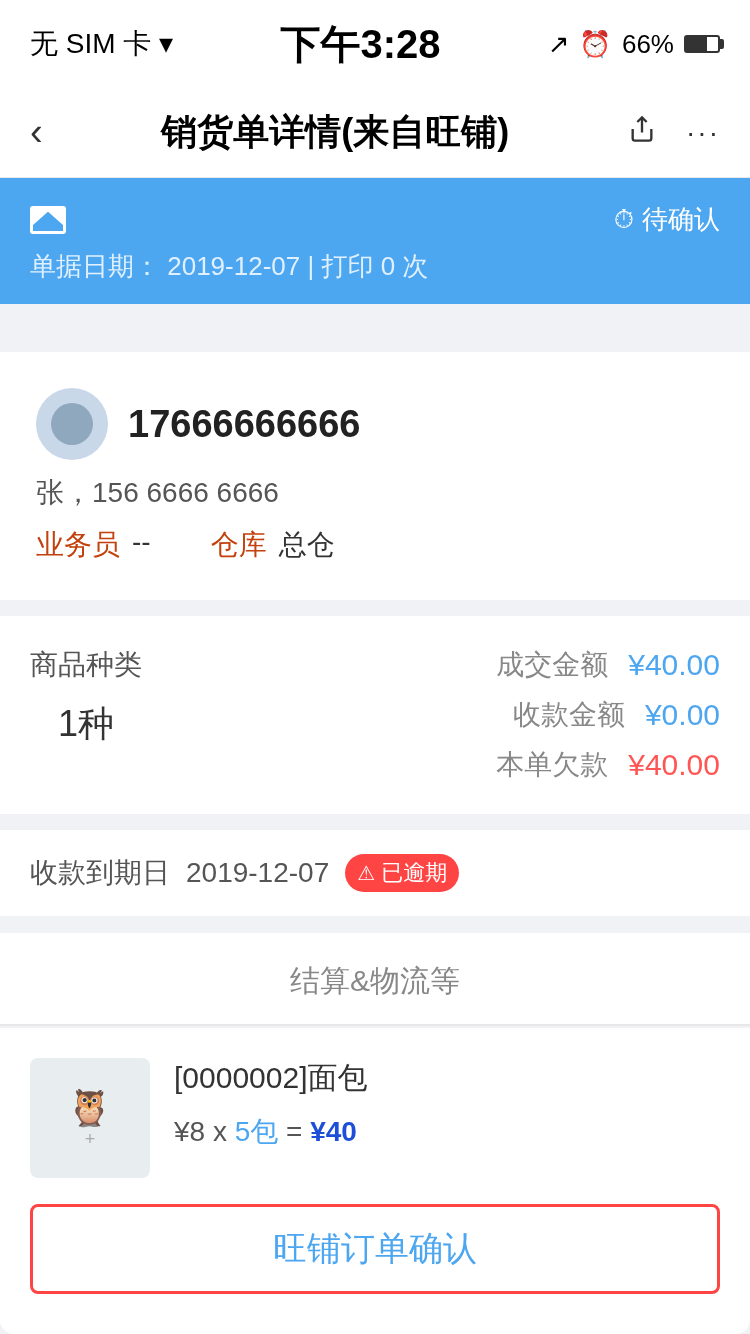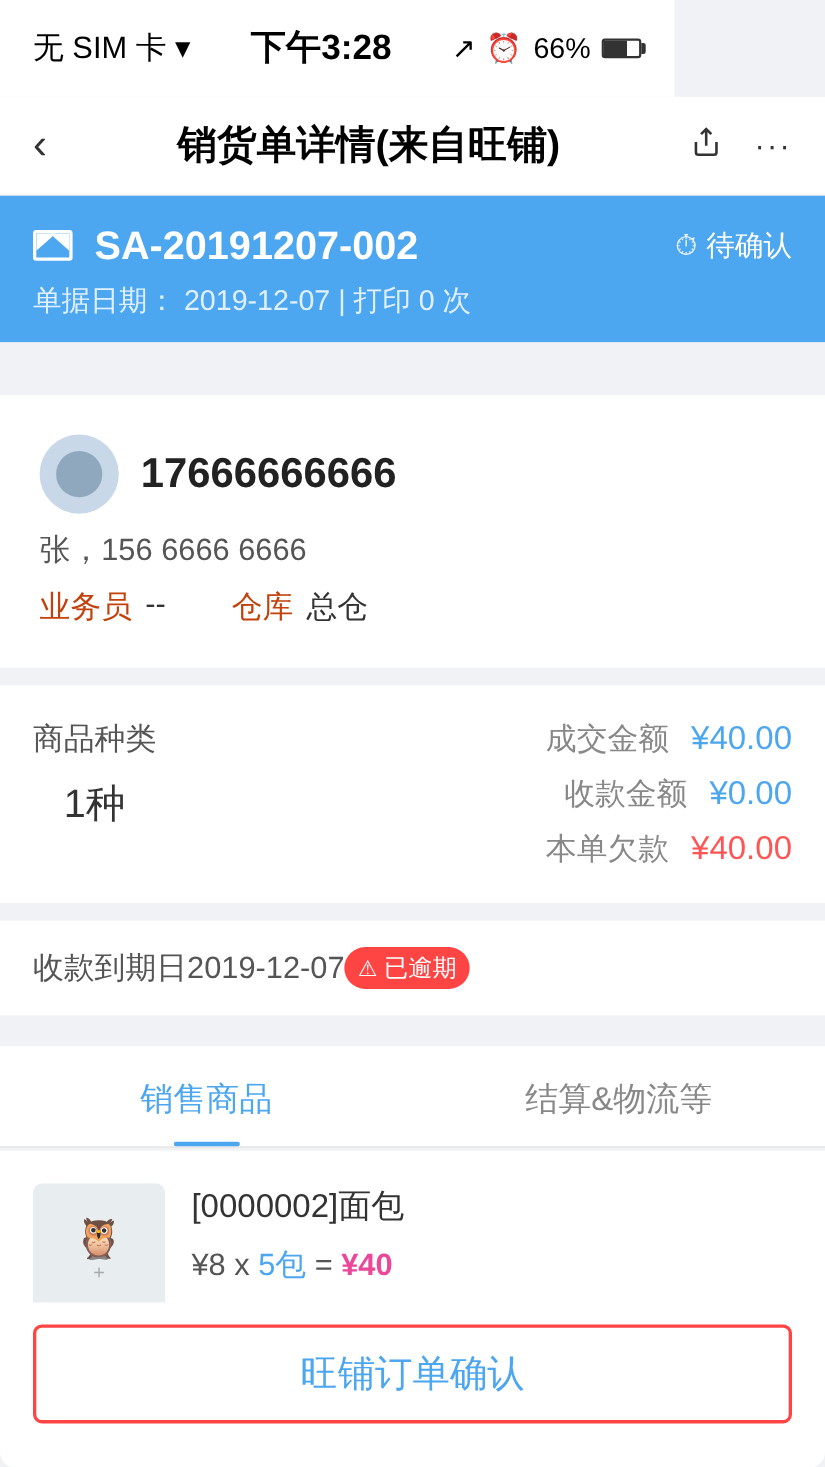--- a/index.html
+++ b/index.html
@@ -8,36 +8,36 @@
       font-family: -apple-system, "PingFang SC", "Helvetica Neue", Arial, sans-serif;
       background: #f0f2f5;
       width: 750px;
       min-height: 1334px;
       overflow-x: hidden;
       font-size: 28px;
     }
 
     
     .status-bar {
-      width: 613px;
+      width: 750px;
       height: 88px;
       background: #fff;
       display: flex;
       align-items: center;
       justify-content: space-between;
       padding: 0 30px;
       font-size: 28px;
     }
     .status-left {
       display: flex;
       align-items: center;
       gap: 14px;
     }
     .status-center {
-      font-size: 32px;
+      font-size: 40px;
       font-weight: 600;
     }
     .status-right {
       display: flex;
       align-items: center;
       gap: 10px;
       font-size: 26px;
     }
 
     
@@ -180,23 +180,24 @@
       font-size: 28px;
     }
     .amount-label { color: #888; }
     .amount-value { color: #4da6f0; font-size: 30px; }
     .amount-value.red { color: #f55; }
 
     
     .due-section {
       background: #fff;
       padding: 24px 30px;
-      margin-bottom: 28px;
-      display: flex;
-      align-items: center;
+      margin-bottom: 17px;
+      display: flex;
+      align-items: center;
+      gap: 16px;
       font-size: 28px;
       color: #555;
     }
     .overdue-badge {
       background: #ff4444;
       color: #fff;
       font-size: 22px;
       padding: 4px 12px;
       border-radius: 20px;
       display: flex;
@@ -273,21 +274,21 @@
     .product-name {
       font-size: 30px;
       color: #333;
       margin-bottom: 14px;
     }
     .product-price {
       font-size: 28px;
       color: #555;
     }
     .product-price span.blue { color: #4da6f0; margin-top: 32px; }
-    .product-price span.highlight { color: #ec4899; font-weight: 700; }
+    .product-price span.highlight { color: #1d4ed8; font-weight: 700; }
 
     
     .content-bottom {
       background: #f0f2f5;
       flex: 1;
       min-height: 200px;
     }
 
     
     .confirm-btn-container {
@@ -359,21 +360,20 @@
   </div>
 </div>
 
 <div class="order-header">
   <div class="order-id-row">
     <div class="order-id">
       <span style="display:inline-block;width:36px;height:28px;border:3px solid #fff;border-radius:3px;position:relative;overflow:hidden;vertical-align:middle;margin-right:6px;">
         <span style="position:absolute;top:0;left:0;width:0;height:0;border-top:16px solid #fff;border-right:18px solid transparent;"></span>
         <span style="position:absolute;top:0;right:0;width:0;height:0;border-top:16px solid #fff;border-left:18px solid transparent;"></span>
       </span>
-      <span>SA-20191207-002</span>
     </div>
     <div class="order-status">
       <span>⏱</span>
       <span>待确认</span>
     </div>
   </div>
   <div class="order-date-row">
     <span>单据日期：</span>
     <span>2019-12-07</span>
     <span>| 打印 0 次</span>
@@ -425,23 +425,20 @@
   <span>收款到期日</span>
   <span>2019-12-07</span>
   <span class="overdue-badge">
     <span style="color:#fff;font-size:20px;">⚠</span>
     <span>已逾期</span>
   </span>
 </div>
 
 <div class="tabs-section">
   <div class="tabs-row">
-    <div class="tab active">
-      <span>销售商品</span>
-    </div>
     <div class="tab">
       <span>结算&amp;物流等</span>
     </div>
   </div>
 </div>
 
 <div class="product-section">
   <div class="product-item">
     <div class="product-thumb">
       <div class="product-logo">🦉</div>

